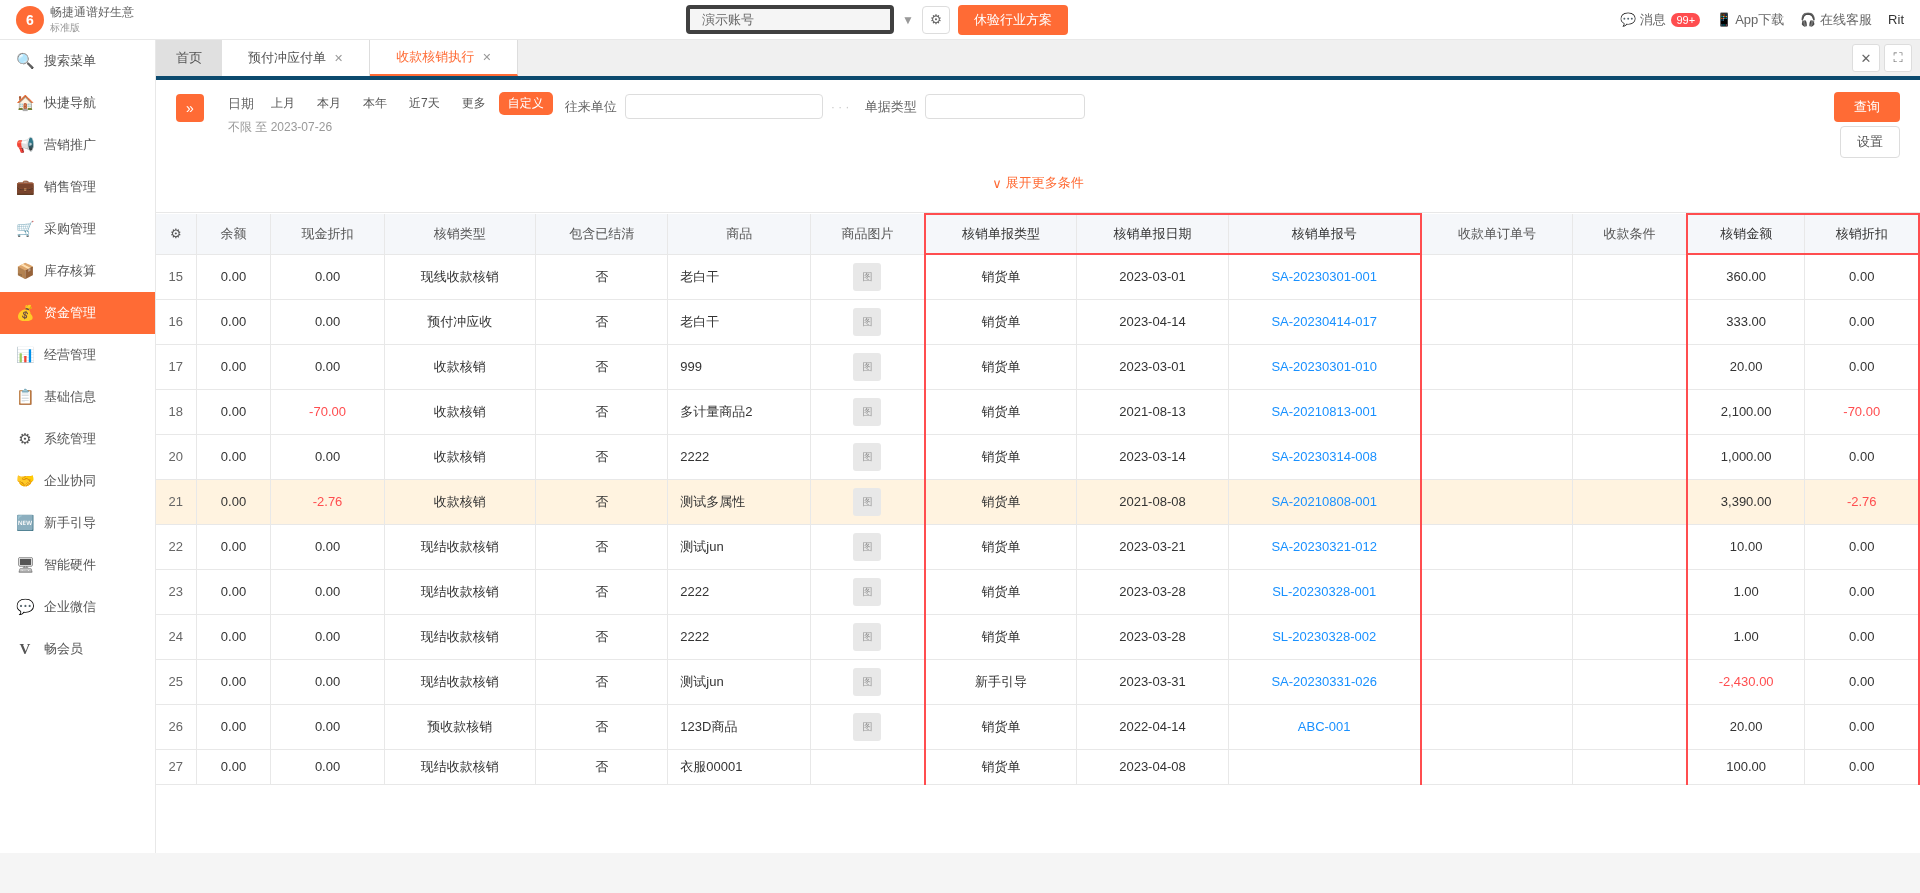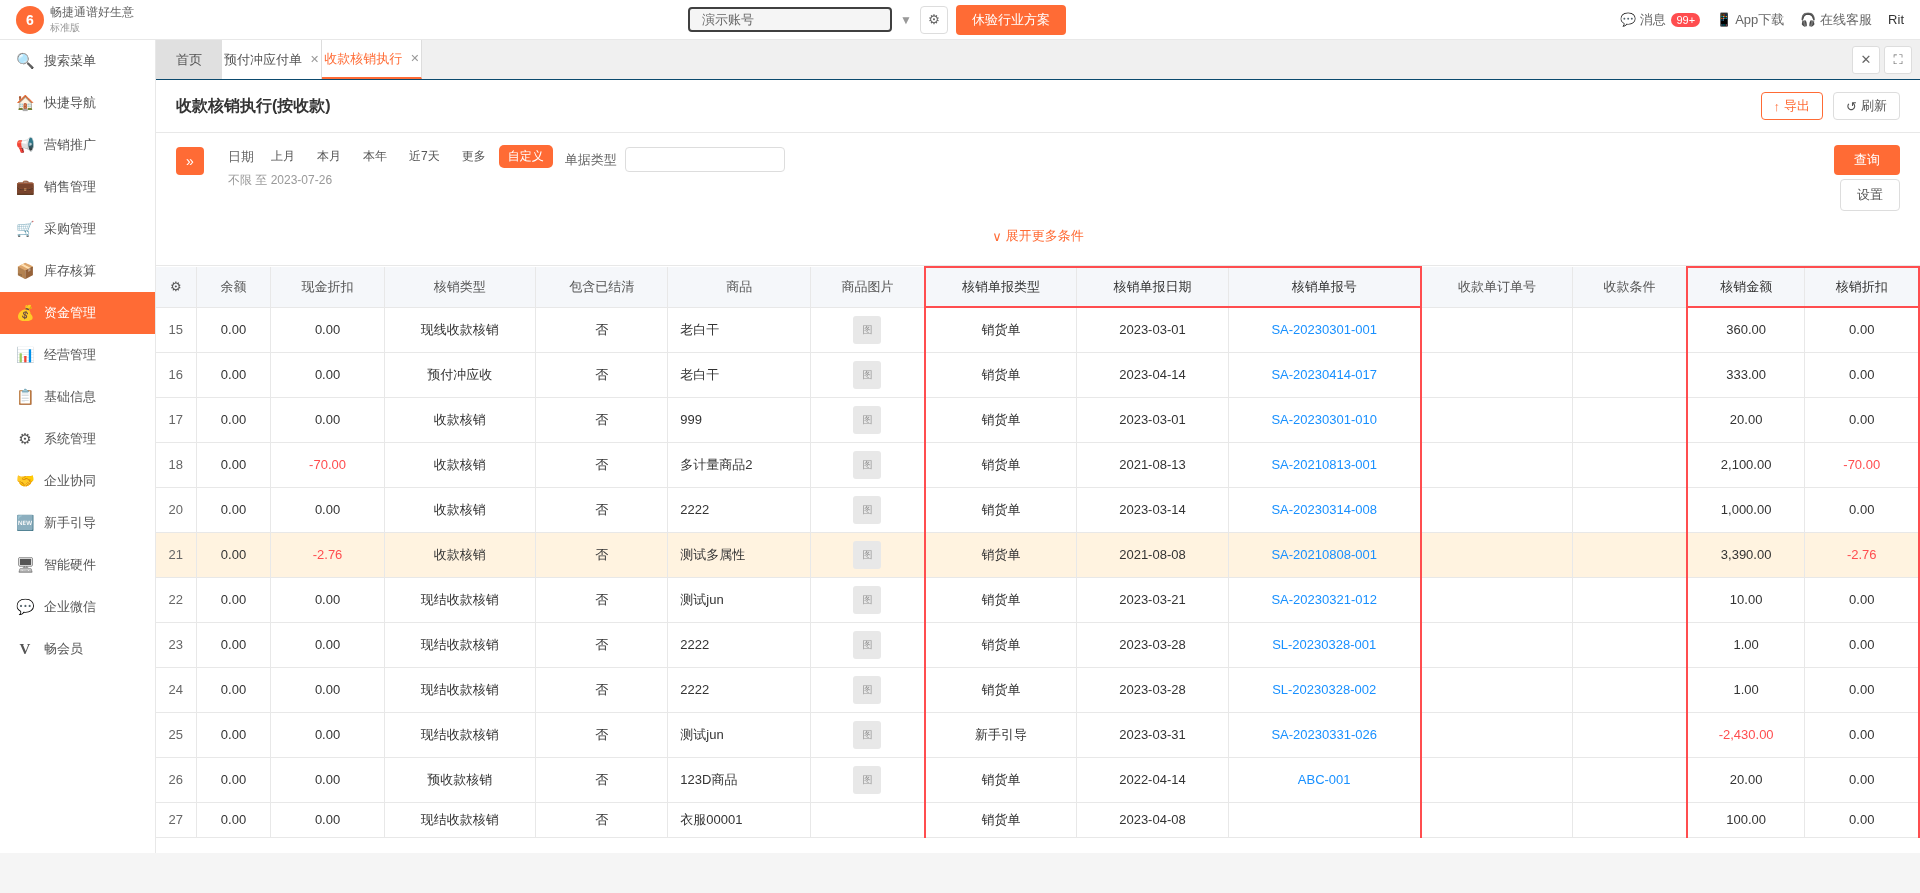--- a/index.html
+++ b/index.html
@@ -6,44 +6,44 @@
     body { font-family: 'Microsoft YaHei', sans-serif; font-size: 13px; background: #f5f5f5; color: #333; overflow: hidden; }
 
     
     .top-bar { height: 40px; background: #fff; display: flex; align-items: center; padding: 0 16px; border-bottom: 1px solid #e8e8e8; justify-content: space-between; }
     .top-bar-left { display: flex; align-items: center; gap: 12px; }
     .top-bar-logo { display: flex; align-items: center; gap: 6px; }
     .logo-icon { width: 28px; height: 28px; background: #ff6b35; border-radius: 50%; display: flex; align-items: center; justify-content: center; color: #fff; font-weight: bold; font-size: 14px; }
     .logo-text { font-size: 12px; color: #666; text-align: center; }
     .logo-badge { font-size: 10px; color: #999; }
     .top-bar-center { display: flex; align-items: center; gap: 8px; }
-    .company-name { background: #f5f5f5; border: 2px solid #404040; padding: 3px 12px; border-radius: 4px; font-size: 13px; color: #666; min-width: 140px; }
+    .company-name { background: #f5f5f5; border: 4px solid #404040; padding: 3px 12px; border-radius: 4px; font-size: 13px; color: #666; min-width: 140px; }
     .dropdown-arrow { color: #999; font-size: 12px; }
     .gear-btn { width: 28px; height: 28px; border: 1px solid #ddd; border-radius: 4px; display: flex; align-items: center; justify-content: center; cursor: pointer; background: #fff; color: #666; }
     .industry-btn { background: #ff6b35; color: #fff; border: none; padding: 6px 16px; border-radius: 4px; cursor: pointer; font-size: 13px; }
     .top-bar-right { display: flex; align-items: center; gap: 16px; font-size: 13px; color: #666; }
     .msg-badge { background: #ff4d4f; color: #fff; border-radius: 10px; padding: 1px 5px; font-size: 11px; margin-left: 2px; }
 
     
     .main-layout { display: flex; height: calc(100vh - 40px); }
 
     
     .sidebar { width: 156px; background: #fff; border-right: 1px solid #e8e8e8; display: flex; flex-direction: column; overflow-y: auto; }
     .sidebar-item { display: flex; align-items: center; gap: 10px; padding: 12px 16px; cursor: pointer; color: #555; font-size: 13px; }
     .sidebar-item.active { background: #ff6b35; color: #fff; border-radius: 0; }
     .sidebar-item.active .sidebar-icon { color: #fff; }
     .sidebar-icon { font-size: 15px; width: 18px; text-align: center; }
 
     
     .content-area { flex: 1; display: flex; flex-direction: column; overflow: hidden; }
 
     
-    .tab-bar { height: 40px; background: #f0f0f0; display: flex; align-items: stretch; border-bottom: 1px solid #0c4a6e; }
+    .tab-bar { height: 40px; background: #f0f0f0; display: flex; align-items: stretch; border-bottom: 4px solid #0c4a6e; }
     .tab-home { padding: 0 20px; display: flex; align-items: center; cursor: pointer; font-size: 13px; color: #555; background: #e0e0e0; }
-    .tab-item { padding: 0 2px; display: flex; align-items: center; gap: 8px; cursor: pointer; font-size: 13px; background: #fff; border-right: 1px solid #ddd; color: #555; position: relative; }
+    .tab-item { padding: 0 26px; display: flex; align-items: center; gap: 8px; cursor: pointer; font-size: 13px; background: #fff; border-right: 1px solid #ddd; color: #555; position: relative; }
     .tab-item.active { color: #ff6b35; border-bottom: 2px solid #ff6b35; }
     .tab-close { font-size: 11px; color: #999; cursor: pointer; }
     .tab-bar-actions { margin-left: auto; display: flex; align-items: center; gap: 4px; padding-right: 8px; }
     .tab-action-btn { width: 28px; height: 28px; display: flex; align-items: center; justify-content: center; cursor: pointer; color: #666; border: 1px solid #ddd; border-radius: 3px; background: #fff; }
 
     
     .page-content { flex: 1; overflow: hidden; display: flex; flex-direction: column; background: #f5f7fa; }
     .page-header { background: #fff; padding: 12px 20px; display: flex; align-items: center; justify-content: space-between; border-bottom: 1px solid #e8e8e8; }
     .page-title { font-size: 16px; font-weight: bold; color: #333; }
     .page-header-actions { display: flex; gap: 10px; }
@@ -191,52 +191,44 @@
           <span class="tab-close">✕</span>
         </div>
         <div class="tab-bar-actions">
           <div class="tab-action-btn">✕</div>
           <div class="tab-action-btn">⛶</div>
         </div>
       </div>
 
       <div class="page-content">
 
-        <div class="page-header">
-          <div class="page-title">收款核销执行(按收款)</div>
-          <div class="page-header-actions">
-            <button class="export-btn">
-              <span>↑</span>
-              <span>导出</span>
-            </button>
-            <button class="refresh-btn">
-              <span>↺</span>
-              <span>刷新</span>
-            </button>
-          </div>
-        </div>
 
         <div class="filter-area">
           <div class="filter-row-top" style="display:flex;align-items:flex-start;gap:12px;">
             <div style="display:flex;align-items:center;gap:6px;margin-top:2px;">
               <div class="filter-toggle">»</div>
             </div>
             <div style="display:flex;flex-direction:column;gap:4px;">
               <div style="display:flex;align-items:center;gap:8px;">
                 <span class="filter-label">日期</span>
                 <div class="filter-date-btns">
                   <span class="date-btn">上月</span>
                   <span class="date-btn">本月</span>
                   <span class="date-btn">本年</span>
                   <span class="date-btn">近7天</span>
                   <span class="date-btn">更多</span>
                   <span class="date-btn custom">自定义</span>
                 </div>
               </div>
               <div class="filter-date-range">不限 至 2023-07-26</div>
+            </div>
+            <div style="display:flex;align-items:center;gap:8px;margin-top:2px;">
+              <span class="filter-label">往来单位</span>
+              <input class="filter-input" style="min-width: 180px;">
+              <span class="filter-dots">···</span>
             </div>
             <div style="display:flex;align-items:center;gap:8px;margin-top:2px;">
               <span class="filter-label">单据类型</span>
               <div style="position:relative;display:inline-block;">
                 <select class="filter-select">
                   <option></option>
                 </select>
               </div>
             </div>
             <div style="margin-left:auto;display:flex;flex-direction:column;gap:4px;align-items:flex-end;">

